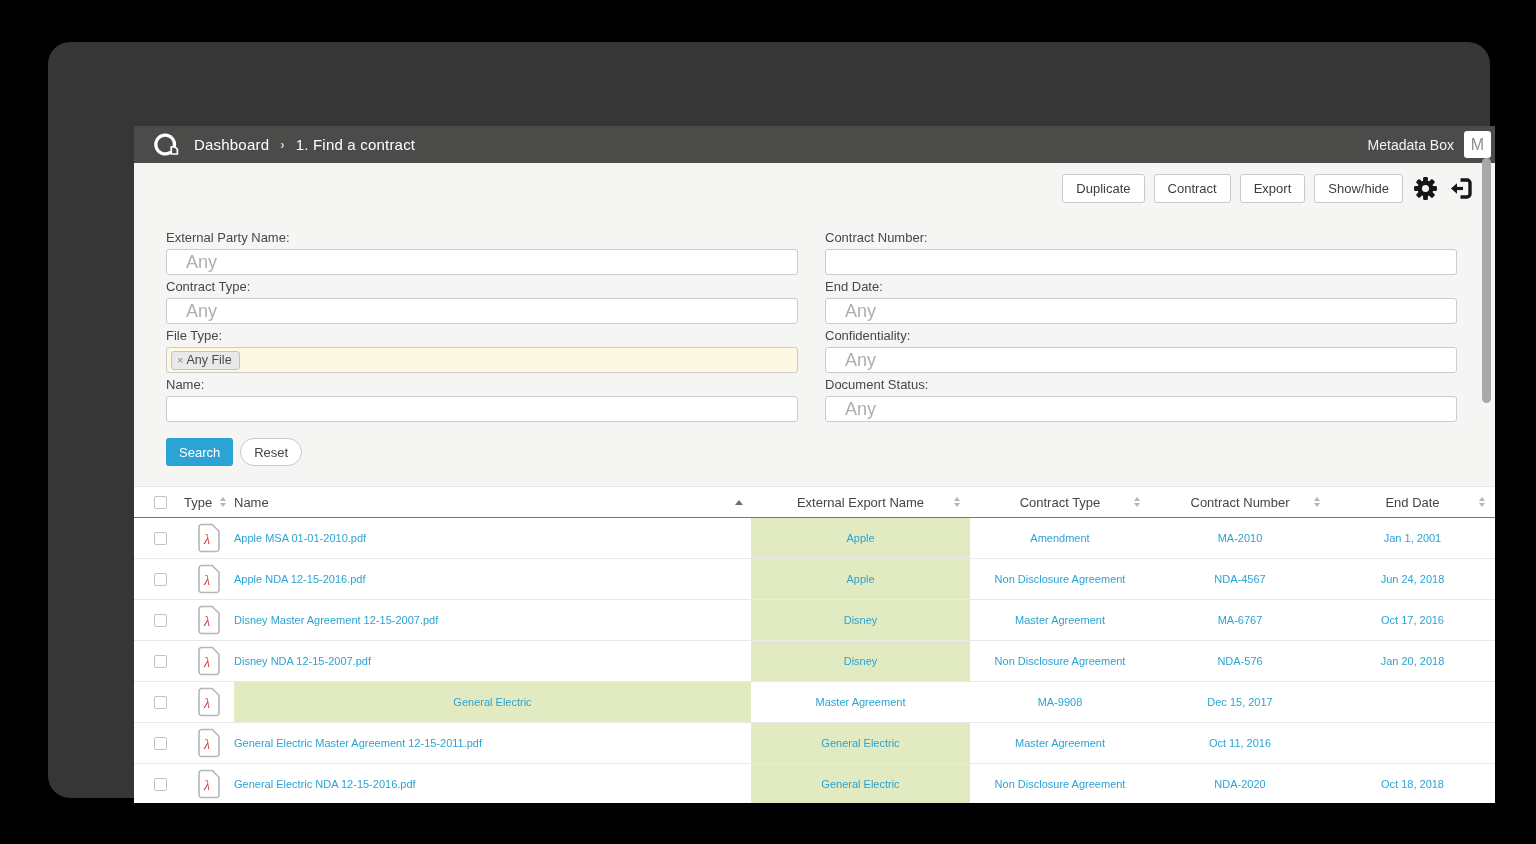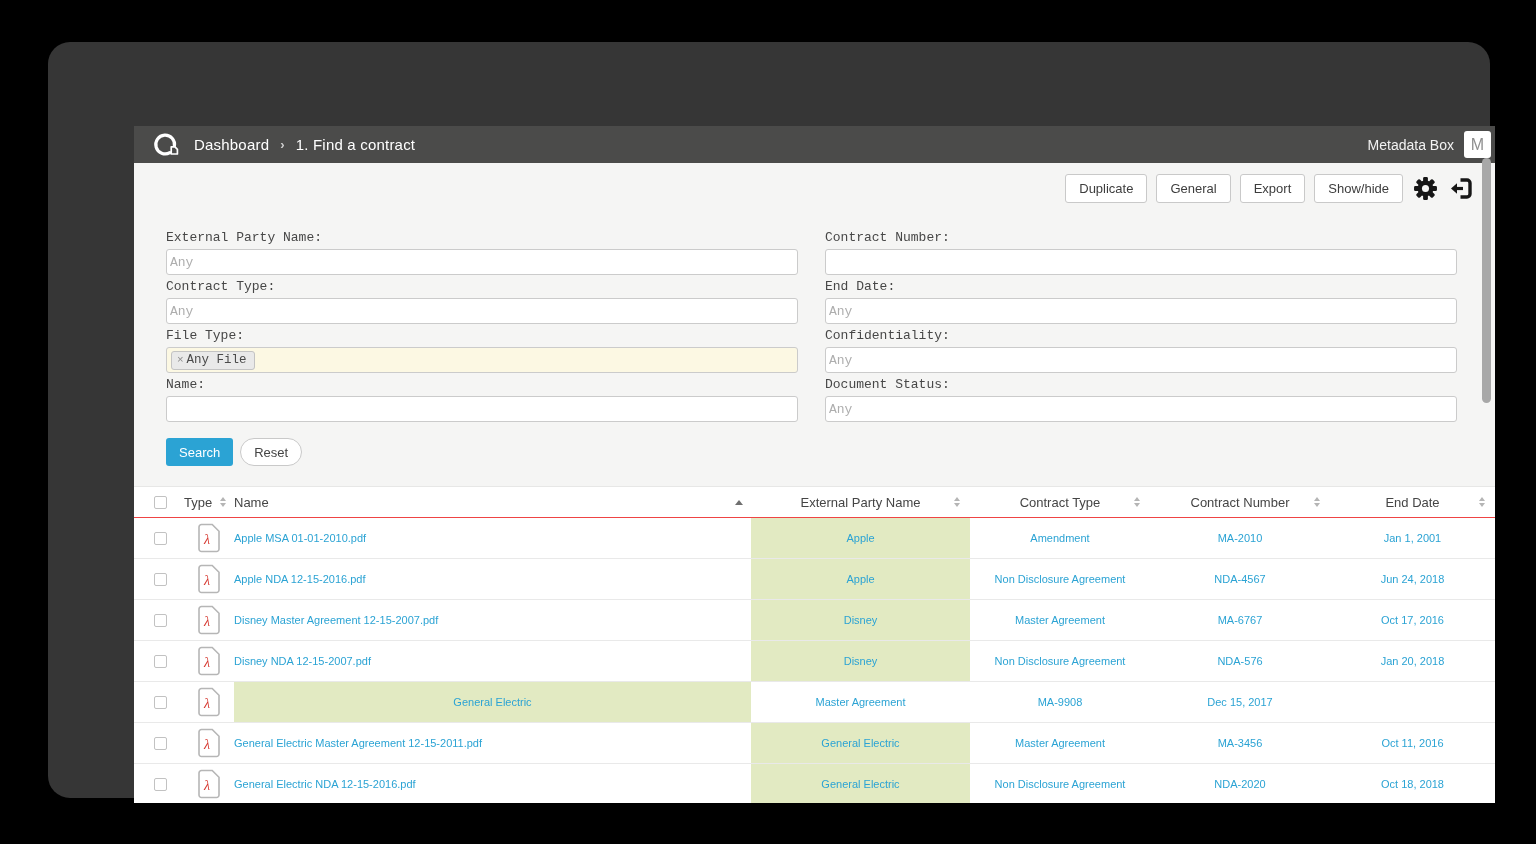--- a/index.html
+++ b/index.html
@@ -40,25 +40,25 @@
   }
   .tb-btn {
     background:#fff; border:1px solid #c9c9c9; border-radius:3px;
     height:29px; padding:0 13px; margin-left:9px;
     font-size:13px; color:#3d3d3d; font-family:inherit; cursor:pointer;
   }
   .icon-btn { background:none; border:none; padding:0; margin-left:10px; display:flex; align-items:center; cursor:pointer; }
   
   .filter-grid { display:flex; gap:27px; margin-top:17px; }
   .filter-col { flex:1 1 0; }
-  .fgroup { margin-bottom:3px;font-family:Liberation Mono, monospace; }
+  .fgroup { margin-bottom:3px; }
   .flabel { font-size:13px; color:#474747; margin-bottom:3px; margin-top:0; display:block; padding-top:0; height:17px; line-height:17px; }
   .finput {
     width:100%; height:26px; border:1px solid #cbcbcb; border-radius:3px;
-    background:#fff; padding:0 3px; font-size:13px; color:#0369a1; font-family:inherit; outline:none;
+    background:#fff; padding:0 19px; font-size:18px; color:#0369a1; font-family:inherit; outline:none;
   }
   .finput::placeholder { color:#aeaeae; opacity:1; }
   .ftype-box {
     width:100%; height:26px; border:1px solid #cbcbcb; border-radius:3px;
     background:var(--filter-yellow,#fcf8e3); display:flex; align-items:center; padding:0 4px; cursor:text;
   }
   .chip {
     display:inline-flex; align-items:center; height:19px;
     background:#e9e9e9; border:1px solid #c3c3c3; border-radius:3px;
     padding:0 7px 0 5px; font-size:12.5px; color:#4a4a4a; cursor:default;
@@ -121,21 +121,21 @@
         <span>1. Find a contract</span>
       </span>
       <span class="hdr-spacer"></span>
       <span class="account-name">Metadata Box</span>
       <span class="avatar">M</span>
     </div>
 
     <div class="gray-section">
       <div class="toolbar">
         <button class="tb-btn">Duplicate</button>
-        <button class="tb-btn">General</button>
+        <button class="tb-btn">Contract</button>
         <button class="tb-btn">Export</button>
         <button class="tb-btn">Show/hide</button>
         <button class="icon-btn">
           <svg width="25" height="25" viewBox="0 0 24 24">
             <g fill="#161616">
               <rect x="9.7" y="1" width="4.6" height="22" rx="1.2"></rect>
               <rect x="9.7" y="1" width="4.6" height="22" rx="1.2" transform="rotate(45 12 12)"></rect>
               <rect x="9.7" y="1" width="4.6" height="22" rx="1.2" transform="rotate(90 12 12)"></rect>
               <rect x="9.7" y="1" width="4.6" height="22" rx="1.2" transform="rotate(135 12 12)"></rect>
               <circle cx="12" cy="12" r="7.6"></circle>
@@ -212,21 +212,21 @@
           <span class="sort-pair sort-pair-inline">
               <span class="tri-up"></span>
               <span class="tri-down"></span>
             </span>
         </div>
         <div class="td th th-name">
           <span>Name</span>
           <span class="tri-asc"></span>
         </div>
         <div class="td th c-center">
-          <span>External Party Name</span>
+          <span>External Export Name</span>
           <span class="sort-pair">
               <span class="tri-up"></span>
               <span class="tri-down"></span>
             </span>
         </div>
         <div class="td th c-center">
           <span>Contract Type</span>
           <span class="sort-pair">
               <span class="tri-up"></span>
               <span class="tri-down"></span>
@@ -405,23 +405,20 @@
     <div class="td">
               <a class="lnk">General Electric Master Agreement 12-15-2011.pdf</a>
             </div>
     <div class="td c-center green">
               <a class="lnk">General Electric</a>
             </div>
     <div class="td c-center">
               <a class="lnk">Master Agreement</a>
             </div>
     <div class="td c-center">
-              <a class="lnk">MA-3456</a>
-            </div>
-    <div class="td c-center">
               <a class="lnk">Oct 11, 2016</a>
             </div>
   </div>
 
   <div class="tr data-row">
     <div class="td cell-check">
               <input type="checkbox" class="cb" style="">
             </div>
     <div class="td cell-type">
       <span class="pdf-wrap">

